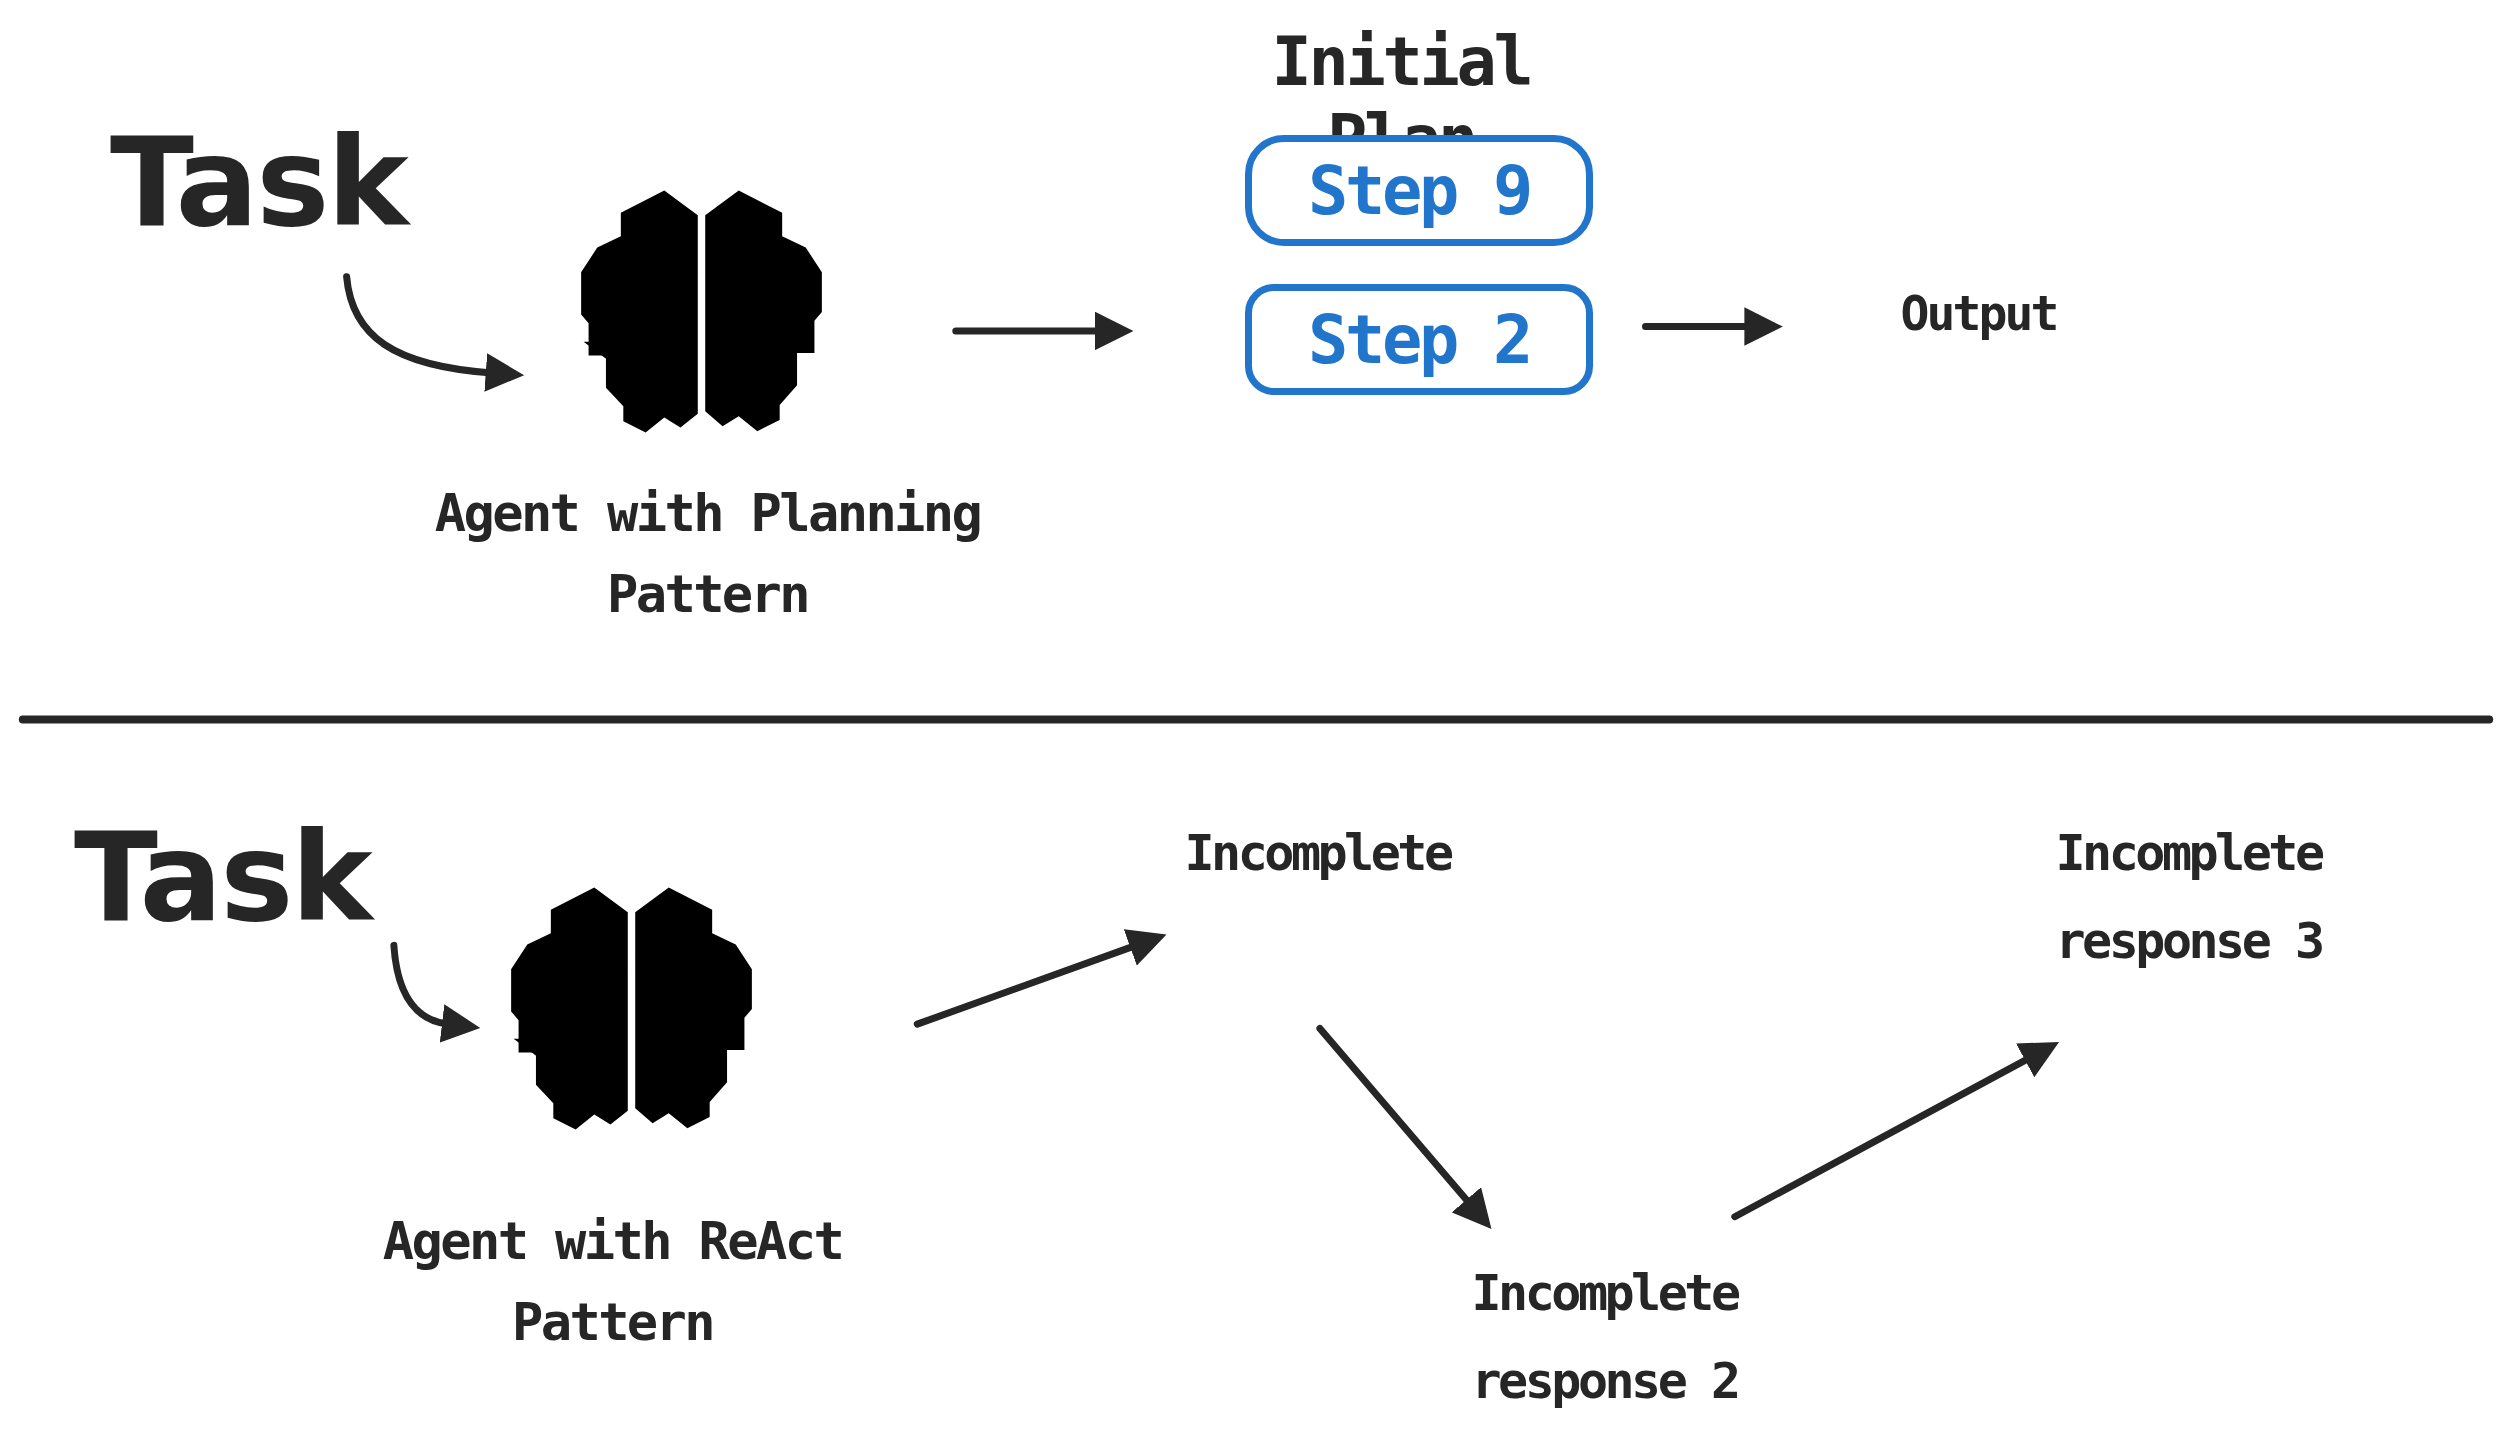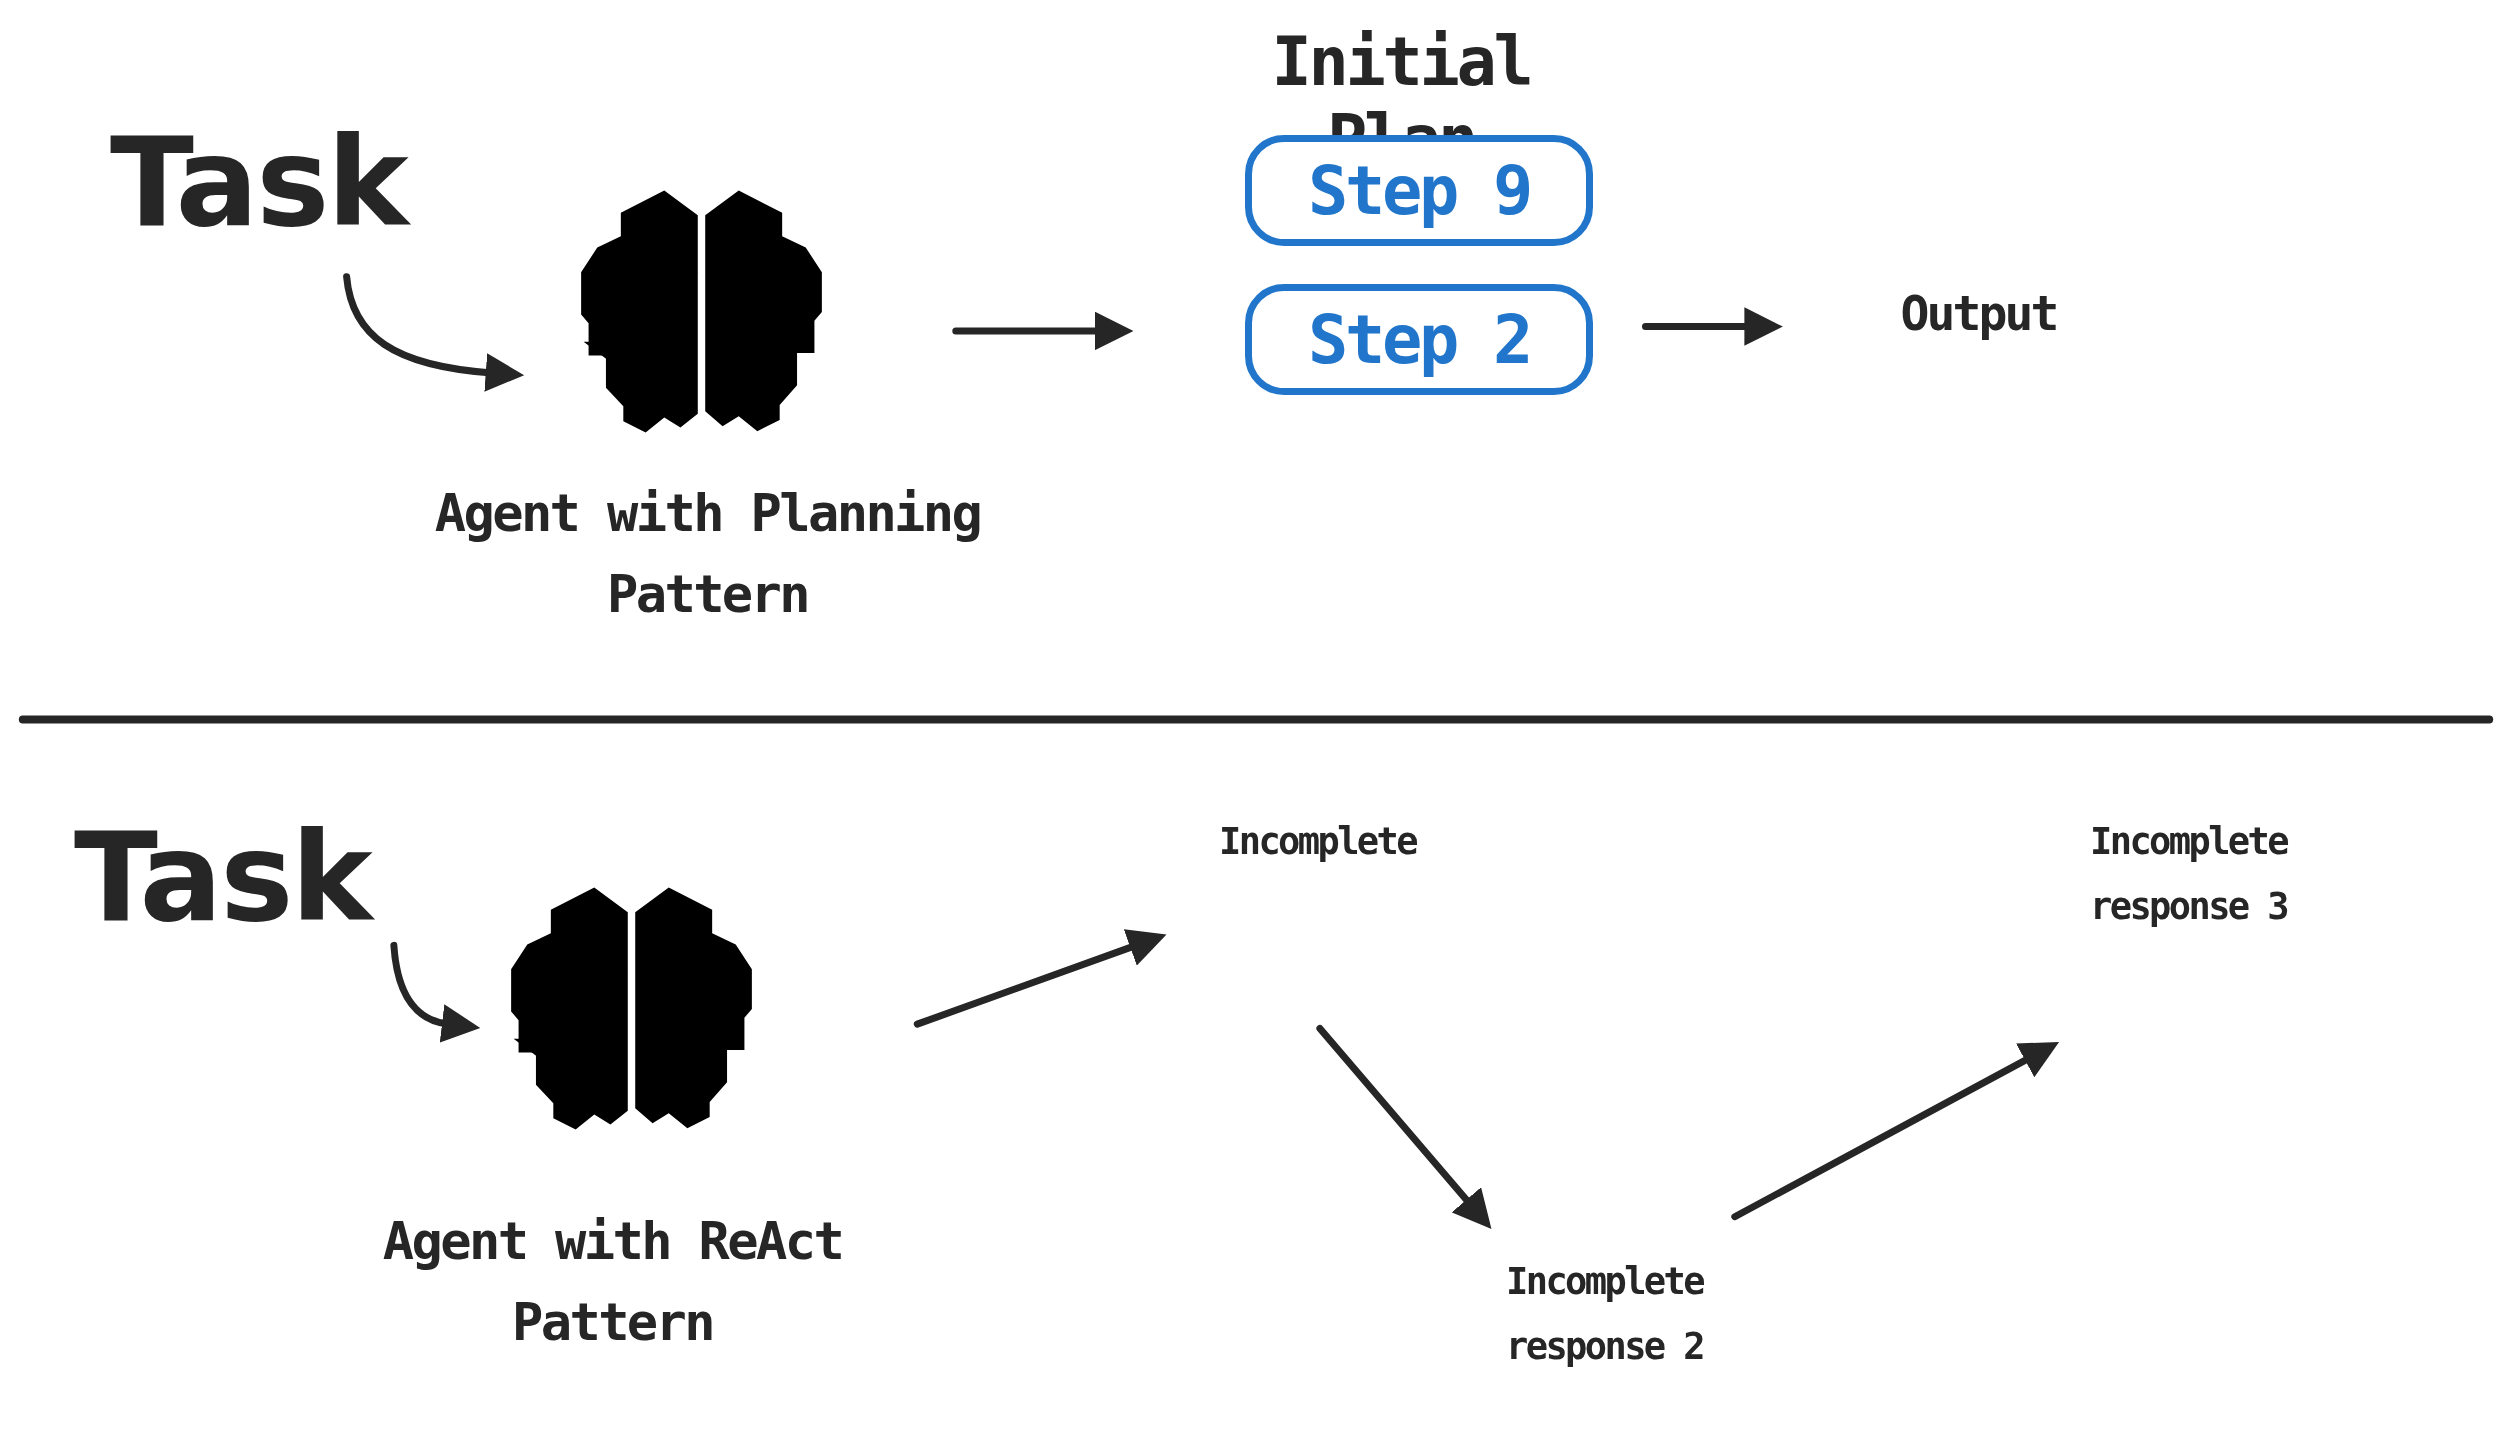--- a/index.html
+++ b/index.html
@@ -27,34 +27,34 @@
     font-size:67px;font-weight:600;letter-spacing:-0.05em;color:var(--ink);
   }
   .step-box{
     left:1245px;width:348px;height:111px;box-sizing:border-box;
     border:7.9px solid var(--step-blue);border-radius:39px;
     display:flex;align-items:center;justify-content:center;
     color:var(--step-blue);font-size:67px;font-weight:600;letter-spacing:-0.05em;
     background:var(--background);
   }
   #step-1{top:135px;}
-  #step-2{top:284px;}
+  #step-2{top:284px;border-radius:29px;}
   #step-3{top:432px;}
   .output-label{
     left:1821px;top:285px;width:315px;text-align:center;
     font-size:48px;font-weight:600;letter-spacing:-0.06em;color:var(--ink);
   }
   .agent-label{
     text-align:center;font-size:52px;font-weight:600;
     letter-spacing:-0.05em;line-height:1.55;color:var(--ink);
   }
   #agent-planning-label{left:401px;top:473px;width:613px;}
   #agent-react-label{left:306px;top:1201px;width:613px;}
   .resp{
-    text-align:center;font-size:37px;font-weight:600;
+    text-align:center;font-size:50px;font-weight:600;
     letter-spacing:-0.07em;line-height:1.75;color:var(--ink);
   }
   #response-1{left:1116px;top:810px;width:403px;}
   #response-2{left:1403px;top:1250px;width:403px;}
   #response-3{left:1987px;top:810px;width:403px;}
   svg{display:block;}
   .overlay{left:0;top:0;pointer-events:none;}
   .ink-line{stroke:var(--ink);stroke-width:8;fill:none;stroke-linecap:round;}
   .divider-line{stroke:var(--ink);stroke-width:9;stroke-linecap:round;}
   .ah-fill{fill:var(--ink);}

